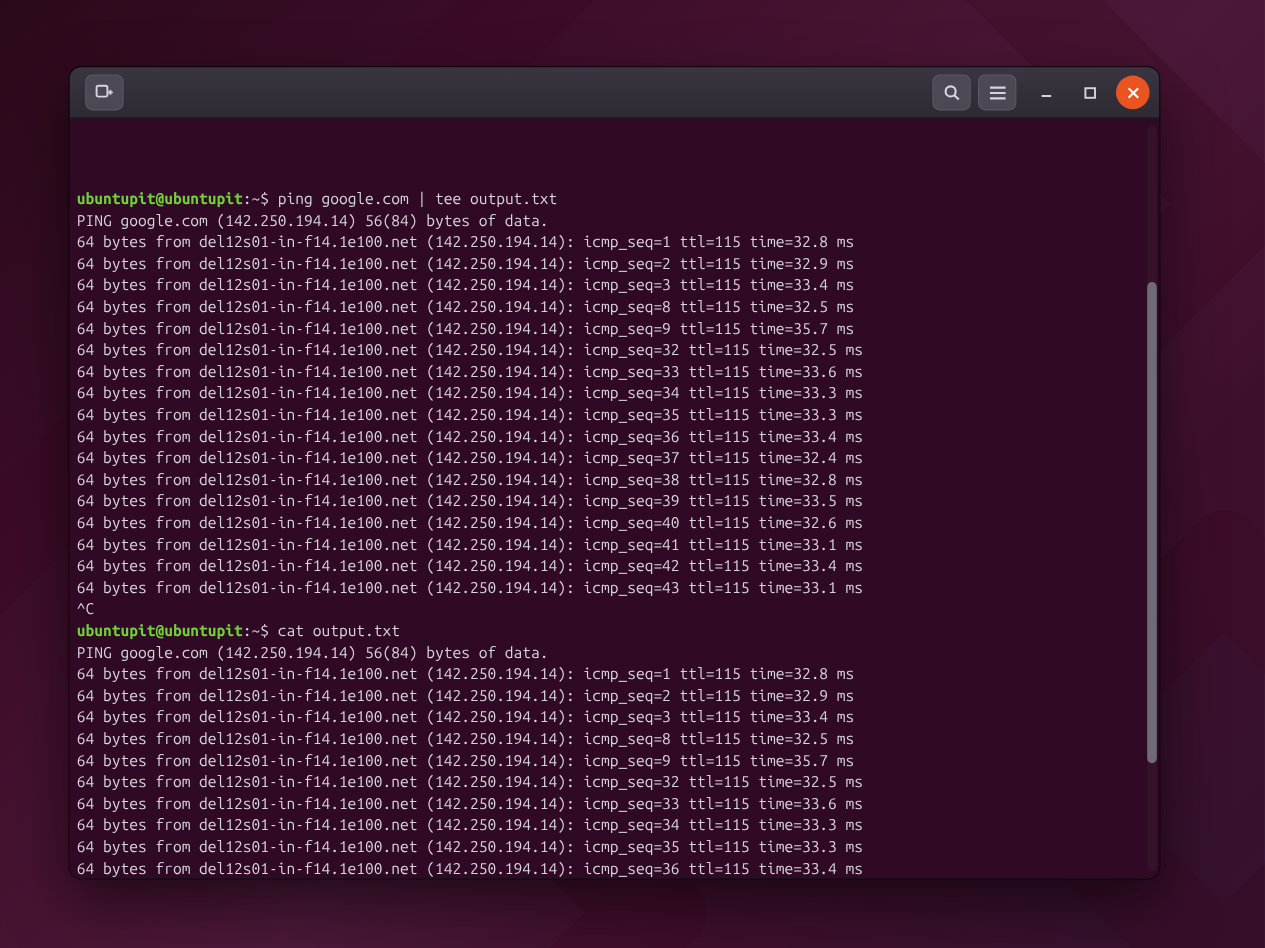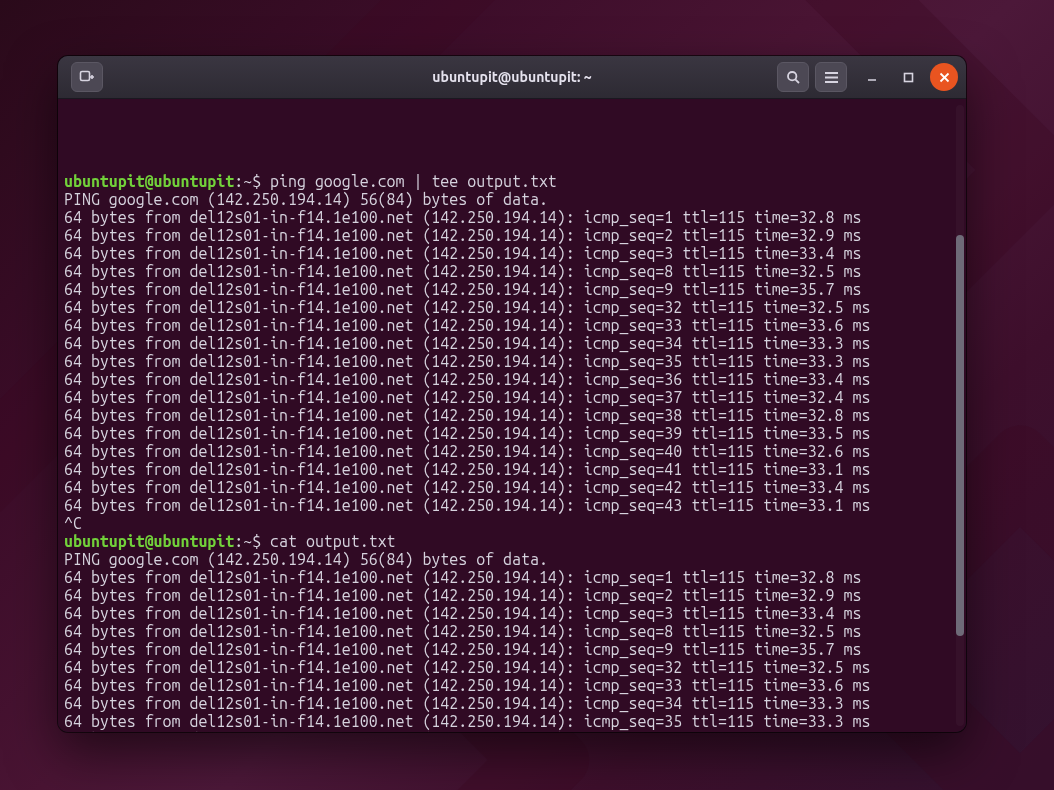--- a/index.html
+++ b/index.html
@@ -82,23 +82,23 @@
   .win-close{
     background:#e95420;
     color:#fff;
   }
   svg{display:block;}
   .terminal-body{
     flex:1;
     background:#300a24;
     color:#d6d3de;
     font-family:"Ubuntu Mono","DejaVu Sans Mono",Menlo,Consolas,monospace;
-    font-size:16px;
+    font-size:13px;
     line-height:18px;
-    padding:19px 6px 4px 6px;
+    padding:4px 6px 4px 6px;
     overflow:hidden;
     position:relative;
     white-space:pre;
   }
   .scroll{
     position:absolute;
     right:2px;top:6px;bottom:6px;width:8px;
     background:rgba(255,255,255,.03);
     border-radius:4px;
   }
@@ -128,21 +128,20 @@
     <div class="tb-btn boxed" title="">
       <span>
         <svg width="16" height="14" viewBox="0 0 16 14" fill="none" stroke="#d7d4e0" stroke-width="1.6">
           <rect x="1.5" y="1.5" width="9" height="9" rx="1.5"></rect>
           <line x1="11" y1="7" x2="15" y2="7"></line>
           <line x1="13" y1="5" x2="13" y2="9"></line>
         </svg>
       </span>
     </div>
 
-    <div class="title">ubuntupit@ubuntupit: ~</div>
 
     <div class="tb-right">
       <div class="tb-btn boxed">
         <span>
           <svg width="15" height="15" viewBox="0 0 15 15" fill="none" stroke="#d7d4e0" stroke-width="1.8">
             <circle cx="6.2" cy="6.2" r="4.2"></circle>
             <line x1="9.3" y1="9.3" x2="13" y2="13"></line>
           </svg>
         </span>
       </div>

